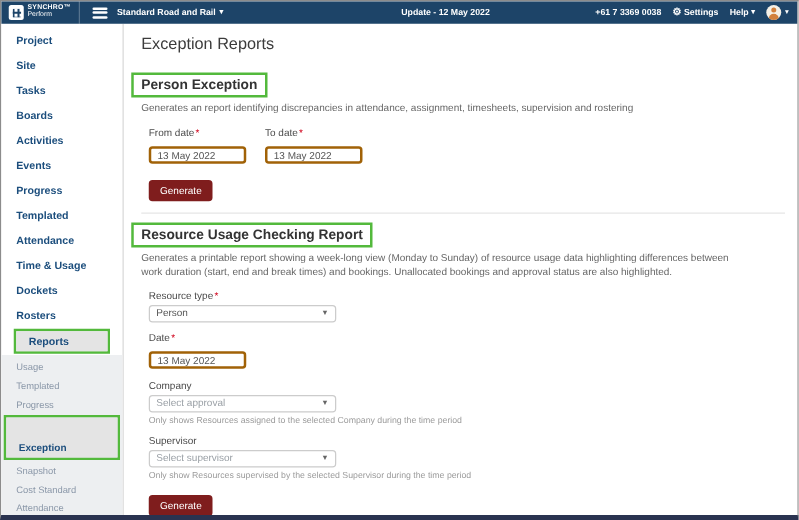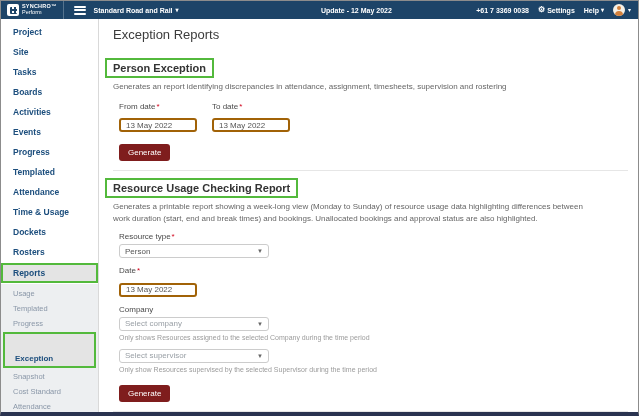--- a/index.html
+++ b/index.html
@@ -91,21 +91,21 @@
     overflow: hidden;
     font-size: 8.5px;
   }
   .nav-item {
     display: block; padding: 5px 4px 5px 12px;
     font-weight: bold; color: #1c4e7d; cursor: pointer;
     white-space: nowrap;
   }
   .annot-box {
     border: 2px solid #53b93c;
-    margin: 1px 0;
+    margin: 1px 10px;
   }
   .annot-box .nav-item { padding: 3px 4px 3px 10px; background: #e4e4e4; }
   .submenu { background: #edeff1; padding: 2px 0 4px 0; }
   .subnav-item {
     display: block; padding: 3px 4px 3px 12px;
     font-size: 7.5px; color: #8a97a8; cursor: pointer;
     white-space: nowrap;
   }
   .submenu .annot-box { margin: 1px 2px; }
   .submenu .annot-box .subnav-item {
@@ -286,27 +286,28 @@
         </div>
 
         <div class="field-group">
           <div class="field-label req">Date</div>
           <input class="text-input" type="text" value="13 May 2022" style="">
         </div>
 
         <div class="field-group">
           <div class="field-label">Company</div>
           <div class="select">
-            <span class="sel-placeholder">Select company</span>
+            <span class="sel-placeholder">Select approval</span>
             <span class="sel-caret">▼</span>
           </div>
           <div class="help-text">Only shows Resources assigned to the selected Company during the time period</div>
         </div>
 
         <div class="field-group">
+          <div class="field-label">Supervisor</div>
           <div class="select">
             <span class="sel-placeholder">Select supervisor</span>
             <span class="sel-caret">▼</span>
           </div>
           <div class="help-text">Only show Resources supervised by the selected Supervisor during the time period</div>
         </div>
 
         <button class="btn-generate">Generate</button>
       </div>
 

